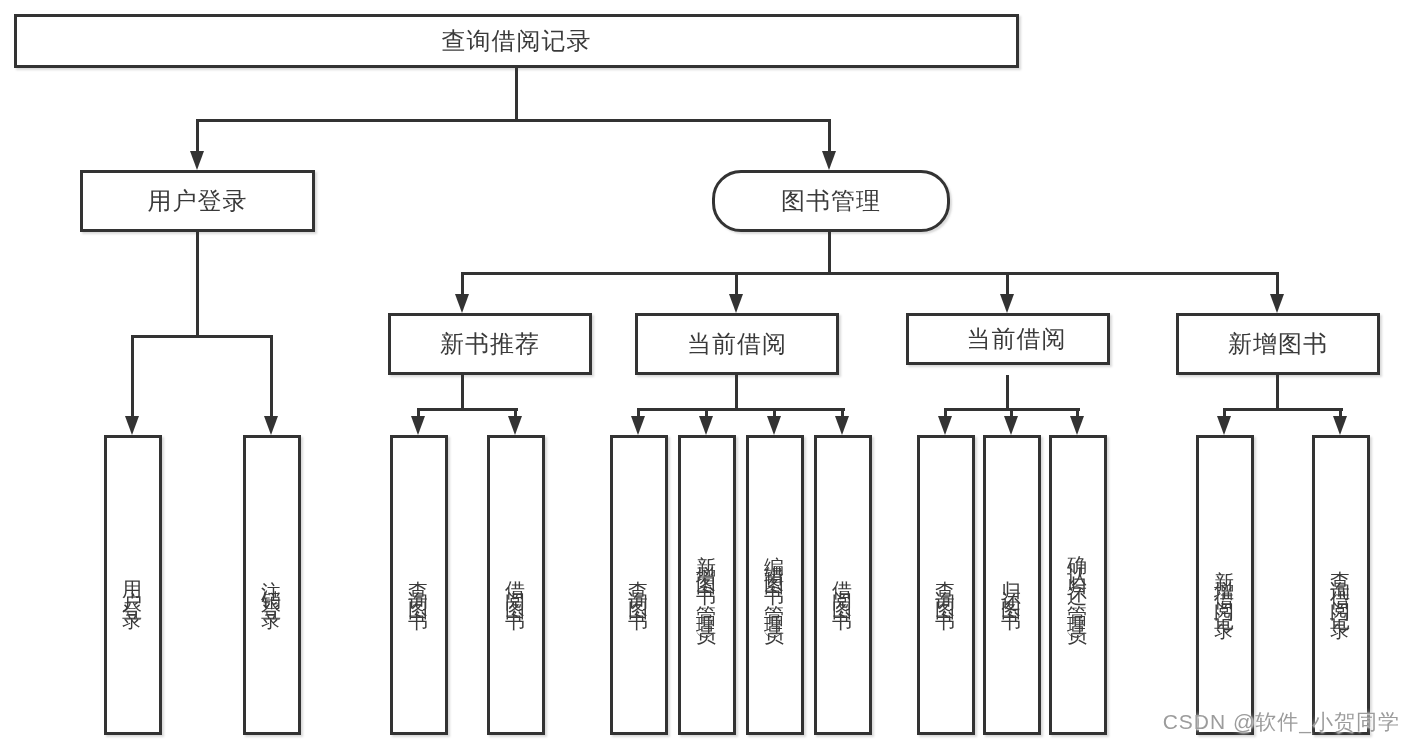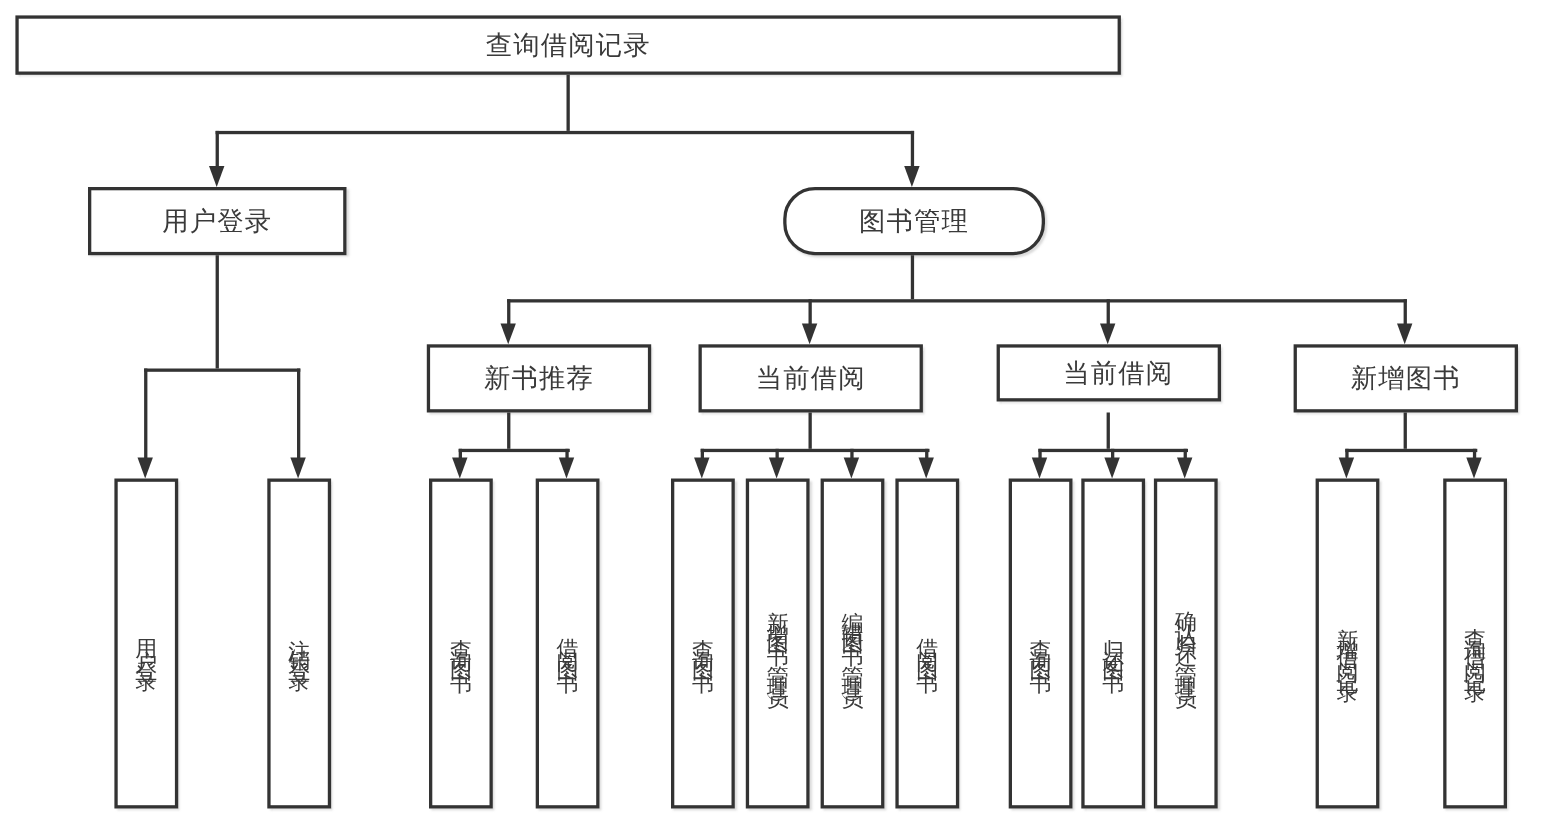--- a/index.html
+++ b/index.html
@@ -161,14 +161,15 @@
     <span>确认归还（管理员）</span>
   </div>
 
   <div class="leaf" style="left:1196px;">
     <span>新增借阅记录</span>
   </div>
   <div class="leaf" style="left:1312px;">
     <span>查询借阅记录</span>
   </div>
 
+  <div class="watermark">CSDN @软件_小贺同学</div>
 
 </div>
 
 </body></html>

